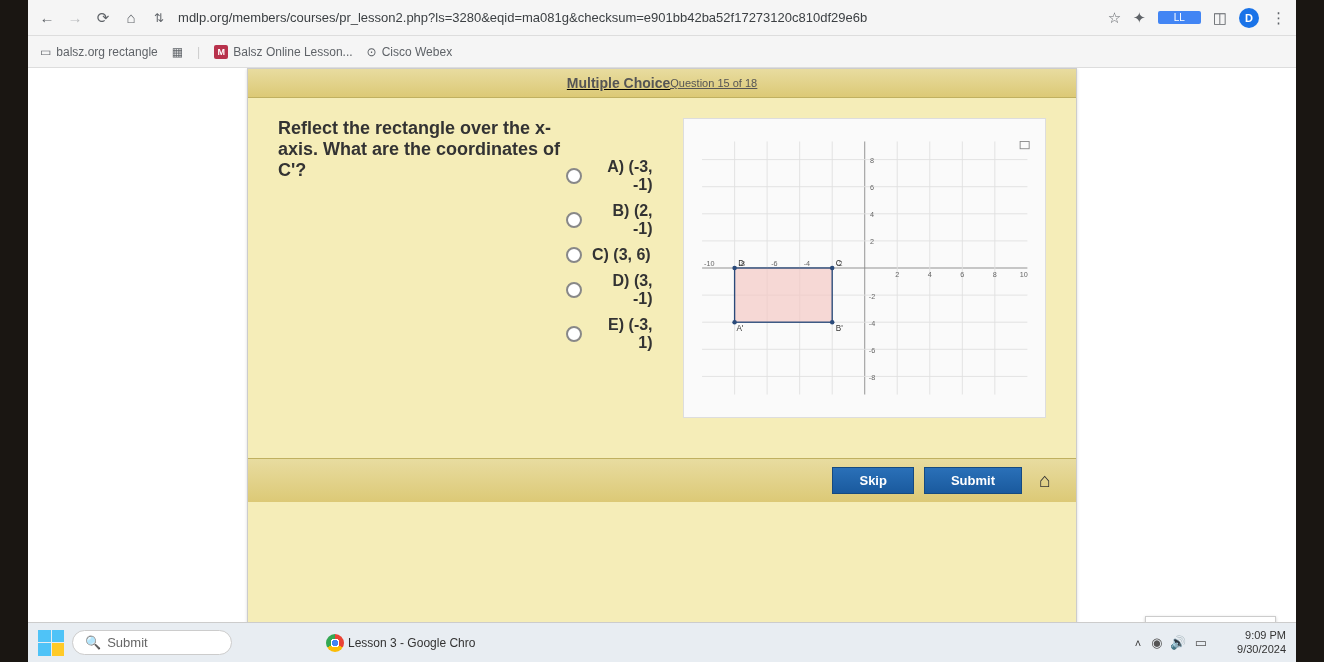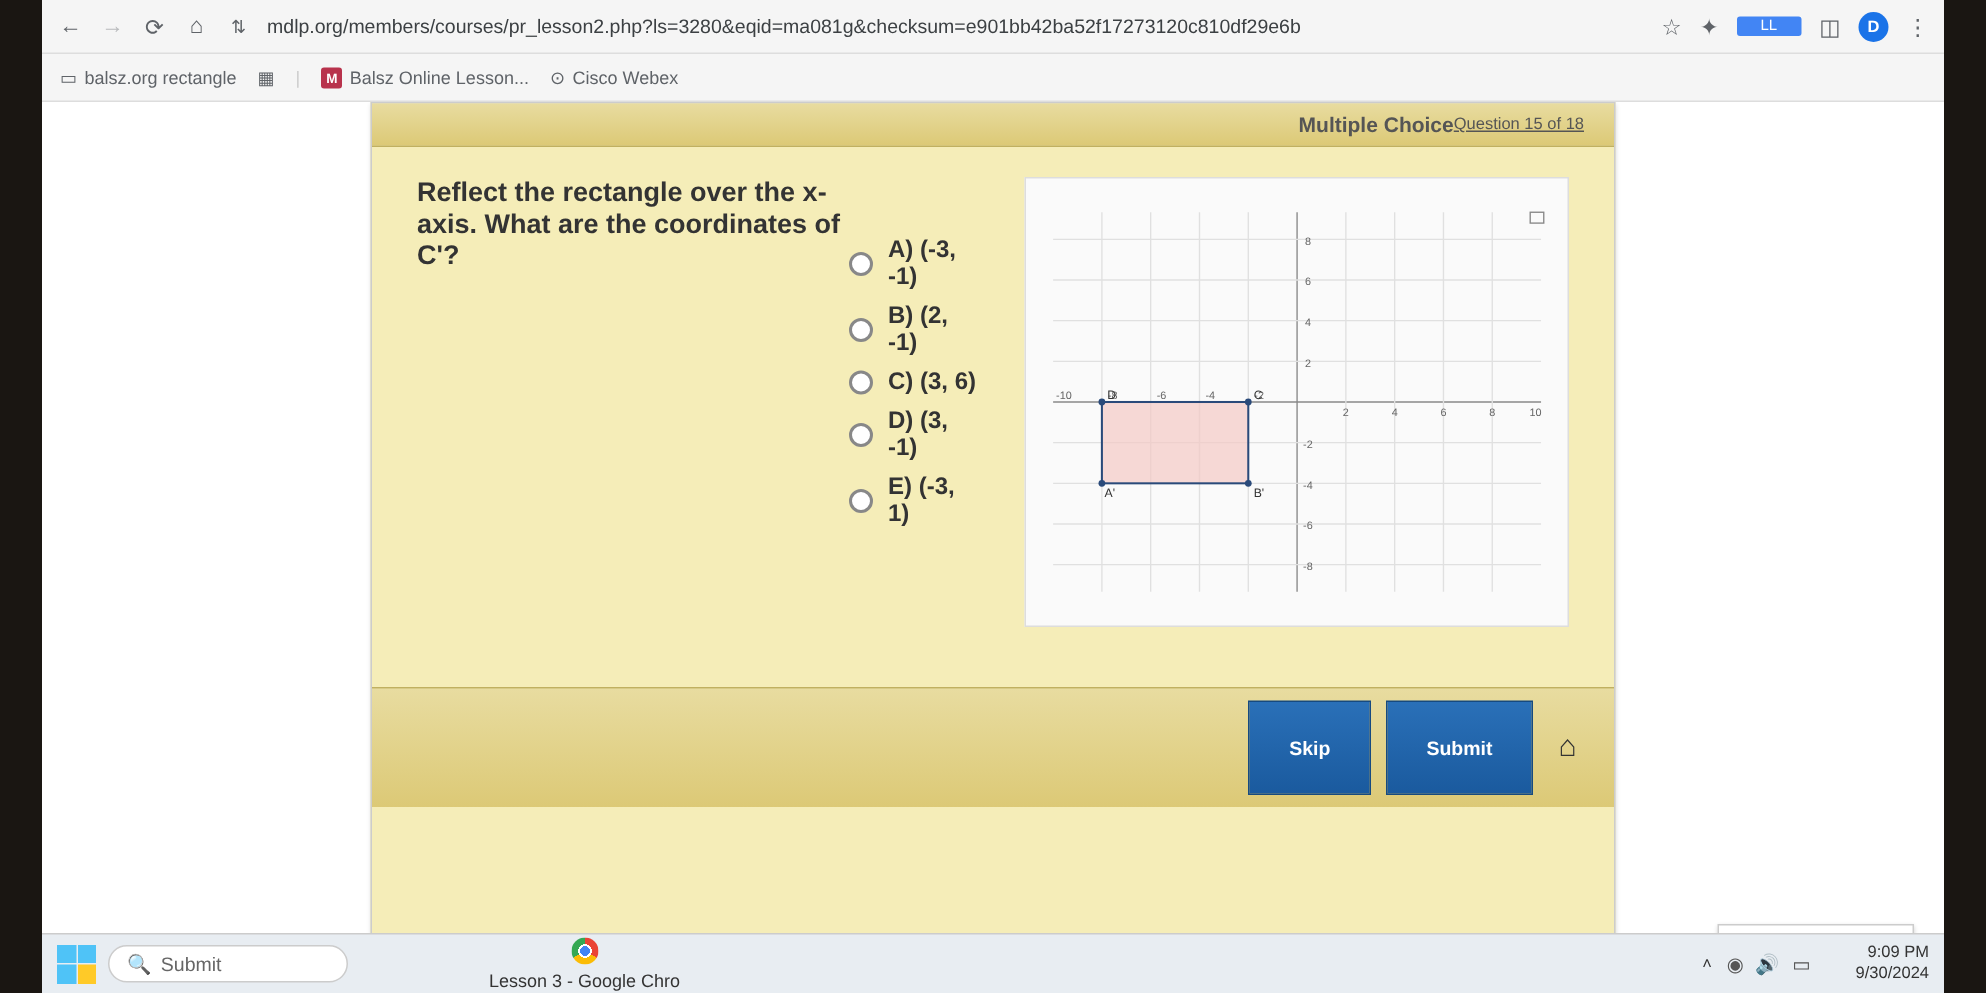--- a/index.html
+++ b/index.html
@@ -19,51 +19,51 @@
 
 .bookmarks-bar { height: 32px; background: #f5f5f5; display: flex; align-items: center; padding: 0 12px; gap: 14px; font-size: 12px; color: #5f6368; border-bottom: 1px solid #ddd; }
 .bm-item { display: flex; align-items: center; gap: 5px; }
 .bm-m { width: 14px; height: 14px; background: #b8324c; color: #fff; font-size: 9px; display: flex; align-items: center; justify-content: center; font-weight: bold; border-radius: 2px; }
 
 
 .content-area { flex: 1; background: #fff; position: relative; display: flex; justify-content: center; overflow-y: scroll; }
 
 
 .quiz-card { width: 830px; margin-top: 0; background: #f5edb8; border: 1px solid #ccc; box-shadow: 0 1px 3px rgba(0,0,0,0.15); position: relative; }
-.quiz-header { background: linear-gradient(#e8dca0, #dcc976); padding: 6px 20px; display: flex; justify-content: flex-end; align-items: center; border-bottom: 1px solid #c0b060; }
+.quiz-header { background: linear-gradient(#e8dca0, #dcc976); padding: 6px 20px; display: flex; justify-content: center; align-items: center; border-bottom: 1px solid #c0b060; text-decoration: underline; }
 .quiz-title { color: #555; font-weight: bold; font-size: 14px; }
 .quiz-progress { color: #555; font-size: 11px; text-decoration: underline; }
 
 .quiz-body { padding: 20px 30px 40px 30px; display: flex; }
 .question-text { font-size: 18px; font-weight: bold; color: #333; margin-bottom: 20px; }
 
 .quiz-content { display: flex; gap: 30px; align-items: flex-start; }
-.answers { display: flex; flex-direction: column; gap: 8px; margin-top: 40px; }
+.answers { display: flex; flex-direction: column; gap: 8px; margin-top: 40px; text-align: right; }
 .answer-option { display: flex; align-items: center; gap: 10px; cursor: pointer; }
 .radio-circle { width: 16px; height: 16px; border: 2px solid #888; border-radius: 50%; background: #fff; flex-shrink: 0; }
 .answer-label { font-size: 16px; color: #333; font-weight: bold; }
 
 
 .graph-container { background: #fafafa; border: 1px solid #ddd; width: 400px; height: 300px; position: relative; }
 .graph-svg { width: 100%; height: 100%; }
 
 
 .quiz-footer { background: linear-gradient(#e8dca0, #dcc976); padding: 8px 18px; display: flex; justify-content: flex-end; gap: 10px; align-items: center; border-top: 1px solid #c0b060; }
-.btn-blue { background: linear-gradient(#2a70b8, #1a5a9e); color: #fff; padding: 23px 26px; font-size: 13px; font-weight: bold; border: 1px solid #164a80; cursor: pointer; }
+.btn-blue { background: linear-gradient(#2a70b8, #1a5a9e); color: #fff; padding: 5px 26px; font-size: 13px; font-weight: bold; border: 1px solid #164a80; cursor: pointer; }
 .home-btn { width: 26px; height: 26px; display: flex; align-items: center; justify-content: center; font-size: 20px; color: #333; cursor: pointer; }
 
 
 .tooltip { position: absolute; right: 20px; top: 548px; background: #fff; border: 1px solid #ccc; padding: 6px 14px; font-size: 12px; color: #333; box-shadow: 0 1px 3px rgba(0,0,0,0.2); }
 
 
 .taskbar { position: absolute; bottom: 0; left: 0; right: 0; height: 40px; background: #e8edf2; border-top: 1px solid #ccc; display: flex; align-items: center; padding: 0 10px; gap: 8px; }
 .start-btn { width: 26px; height: 26px; display: grid; grid-template-columns: 1fr 1fr; grid-template-rows: 1fr 1fr; gap: 1px; }
 .start-btn > div:nth-child(1) { background: #4fc3f7; } .start-btn > div:nth-child(2) { background: #4fc3f7; } .start-btn > div:nth-child(3) { background: #4fc3f7; } .start-btn > div:nth-child(4) { background: #ffca28; }
 .search-box { background: #fff; border: 1px solid #ccc; border-radius: 16px; padding: 4px 12px; display: flex; align-items: center; gap: 6px; color: #666; font-size: 13px; width: 160px; }
-.task-item { display: flex; align-items: center; gap: 4px; font-size: 12px; color: #333; padding: 2px 6px; flex-direction: column; }
+.task-item { display: flex; align-items: center; gap: 4px; font-size: 12px; color: #333; padding: 2px 6px; }
 .chrome-icon { width: 18px; height: 18px; border-radius: 50%; background: radial-gradient(circle at 50% 50%, #4285f4 0 25%, #fff 25% 35%, transparent 35%), conic-gradient(#ea4335 0 120deg, #fbbc05 120deg 240deg, #34a853 240deg 360deg); }
 .sys-tray { margin-left: auto; display: flex; align-items: center; gap: 10px; color: #333; font-size: 11px; }
 .sys-icons { display: flex; gap: 8px; font-size: 13px; color: #555; }
 .clock { text-align: right; line-height: 1.2; margin-left: 20px; }
 
 </style>
 </head>
 <body>
 
 <div class="screen">

